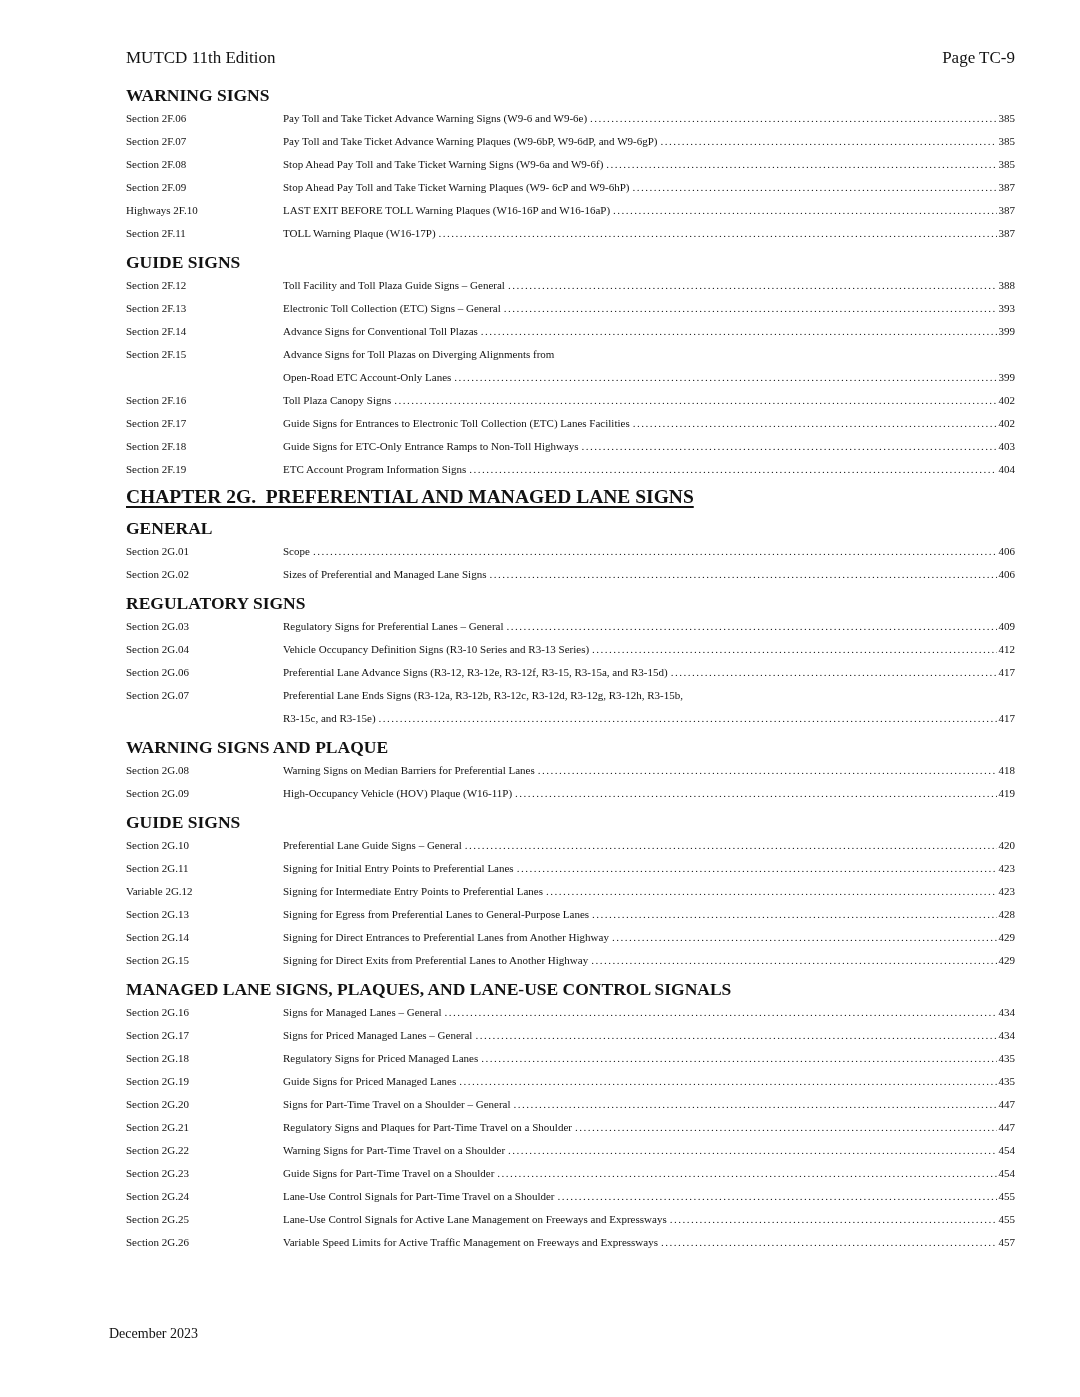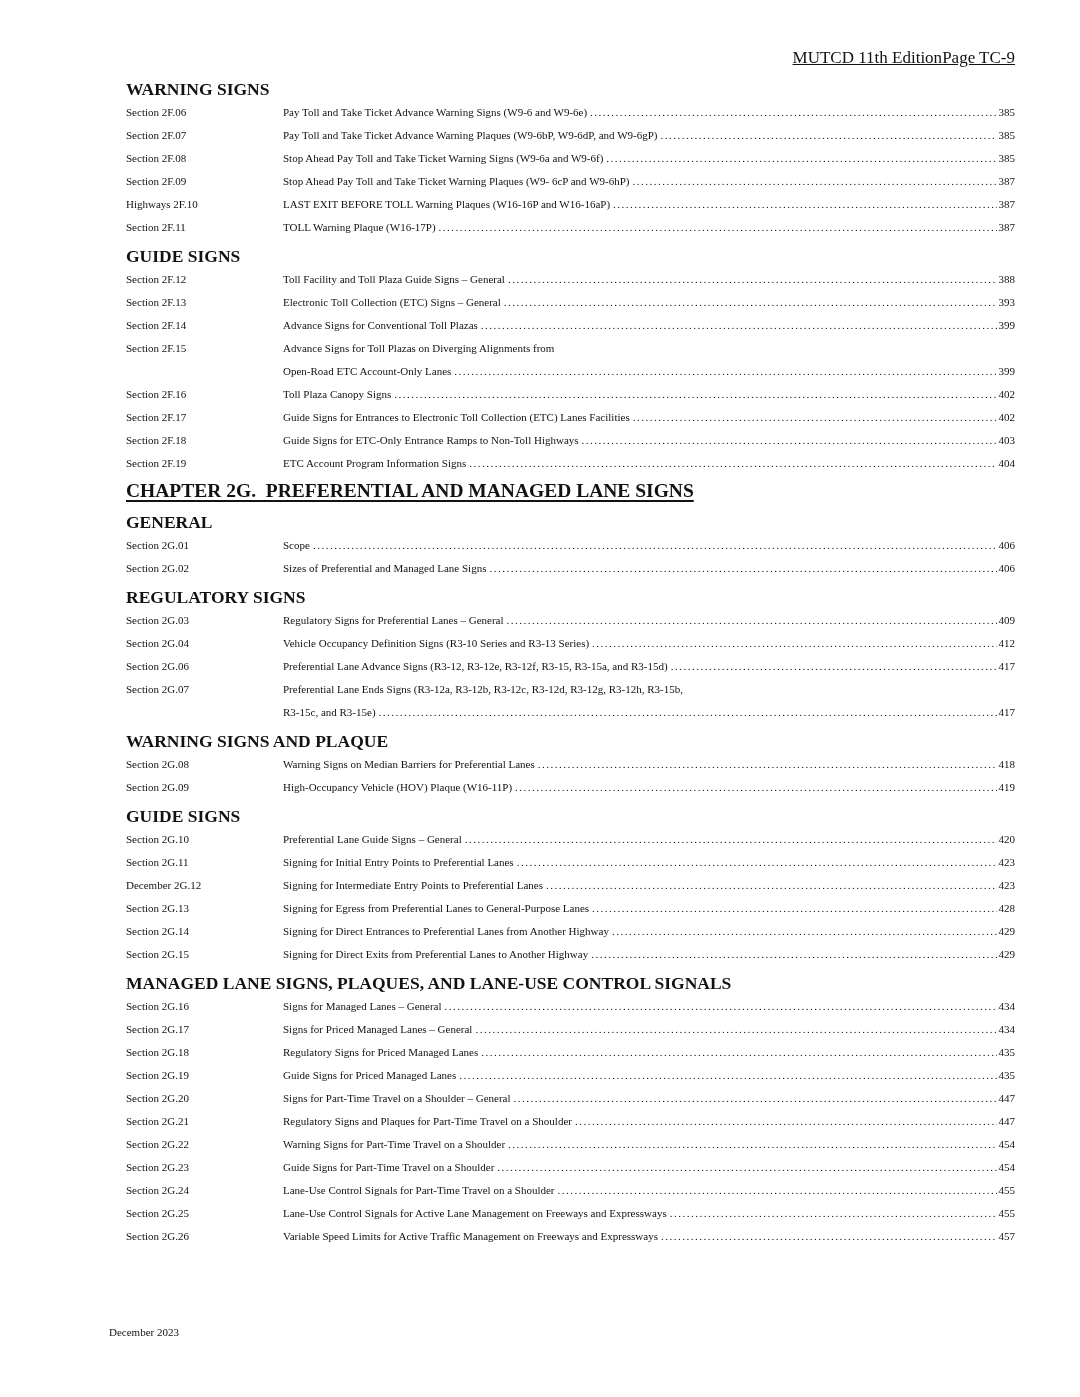--- a/index.html
+++ b/index.html
@@ -11,25 +11,24 @@
     position: relative;
   }
   .page {
     width: 1080px; height: 1397px;
     background: #ffffff;
     padding: 48px 65px 0 126px;
     position: relative;
   }
   .doc-header {
     display: flex;
-    justify-content: flex-end;
+    justify-content: space-between;
     align-items: baseline;
     font-size: 17px;
-    margin-bottom: 10px;
-    text-decoration: underline;
+    margin-bottom: 16px;
   }
   .toc-list { width: 100%; }
   .row {
     display: flex;
     align-items: baseline;
     line-height: 23px;
     font-size: 11px;
   }
   .label {
     flex: none;
@@ -65,21 +64,21 @@
     margin-bottom: 8px;
     text-decoration: underline;
     text-decoration-thickness: 2px;
     text-underline-offset: 3px;
     white-space: pre-wrap;
   }
   .doc-footer {
     position: absolute;
     left: 109px;
     top: 1326px;
-    font-size: 11px;
+    font-size: 14px;
   }
 </style>
 </head>
 <body>
 
 <div class="page">
   <div class="doc-header">
     <span>MUTCD 11th Edition</span>
     <span>Page TC-9</span>
   </div>
@@ -238,21 +237,21 @@
         <span class="leader"></span>
         <span class="pagenum">420</span>
       </div>
       <div class="row">
         <span class="label">Section 2G.11</span>
         <span class="title">Signing for Initial Entry Points to Preferential Lanes</span>
         <span class="leader"></span>
         <span class="pagenum">423</span>
       </div>
       <div class="row">
-        <span class="label">December 2G.12</span>
+        <span class="label">Variable 2G.12</span>
         <span class="title">Signing for Intermediate Entry Points to Preferential Lanes</span>
         <span class="leader"></span>
         <span class="pagenum">423</span>
       </div>
       <div class="row">
         <span class="label">Section 2G.13</span>
         <span class="title">Signing for Egress from Preferential Lanes to General-Purpose Lanes</span>
         <span class="leader"></span>
         <span class="pagenum">428</span>
       </div>

